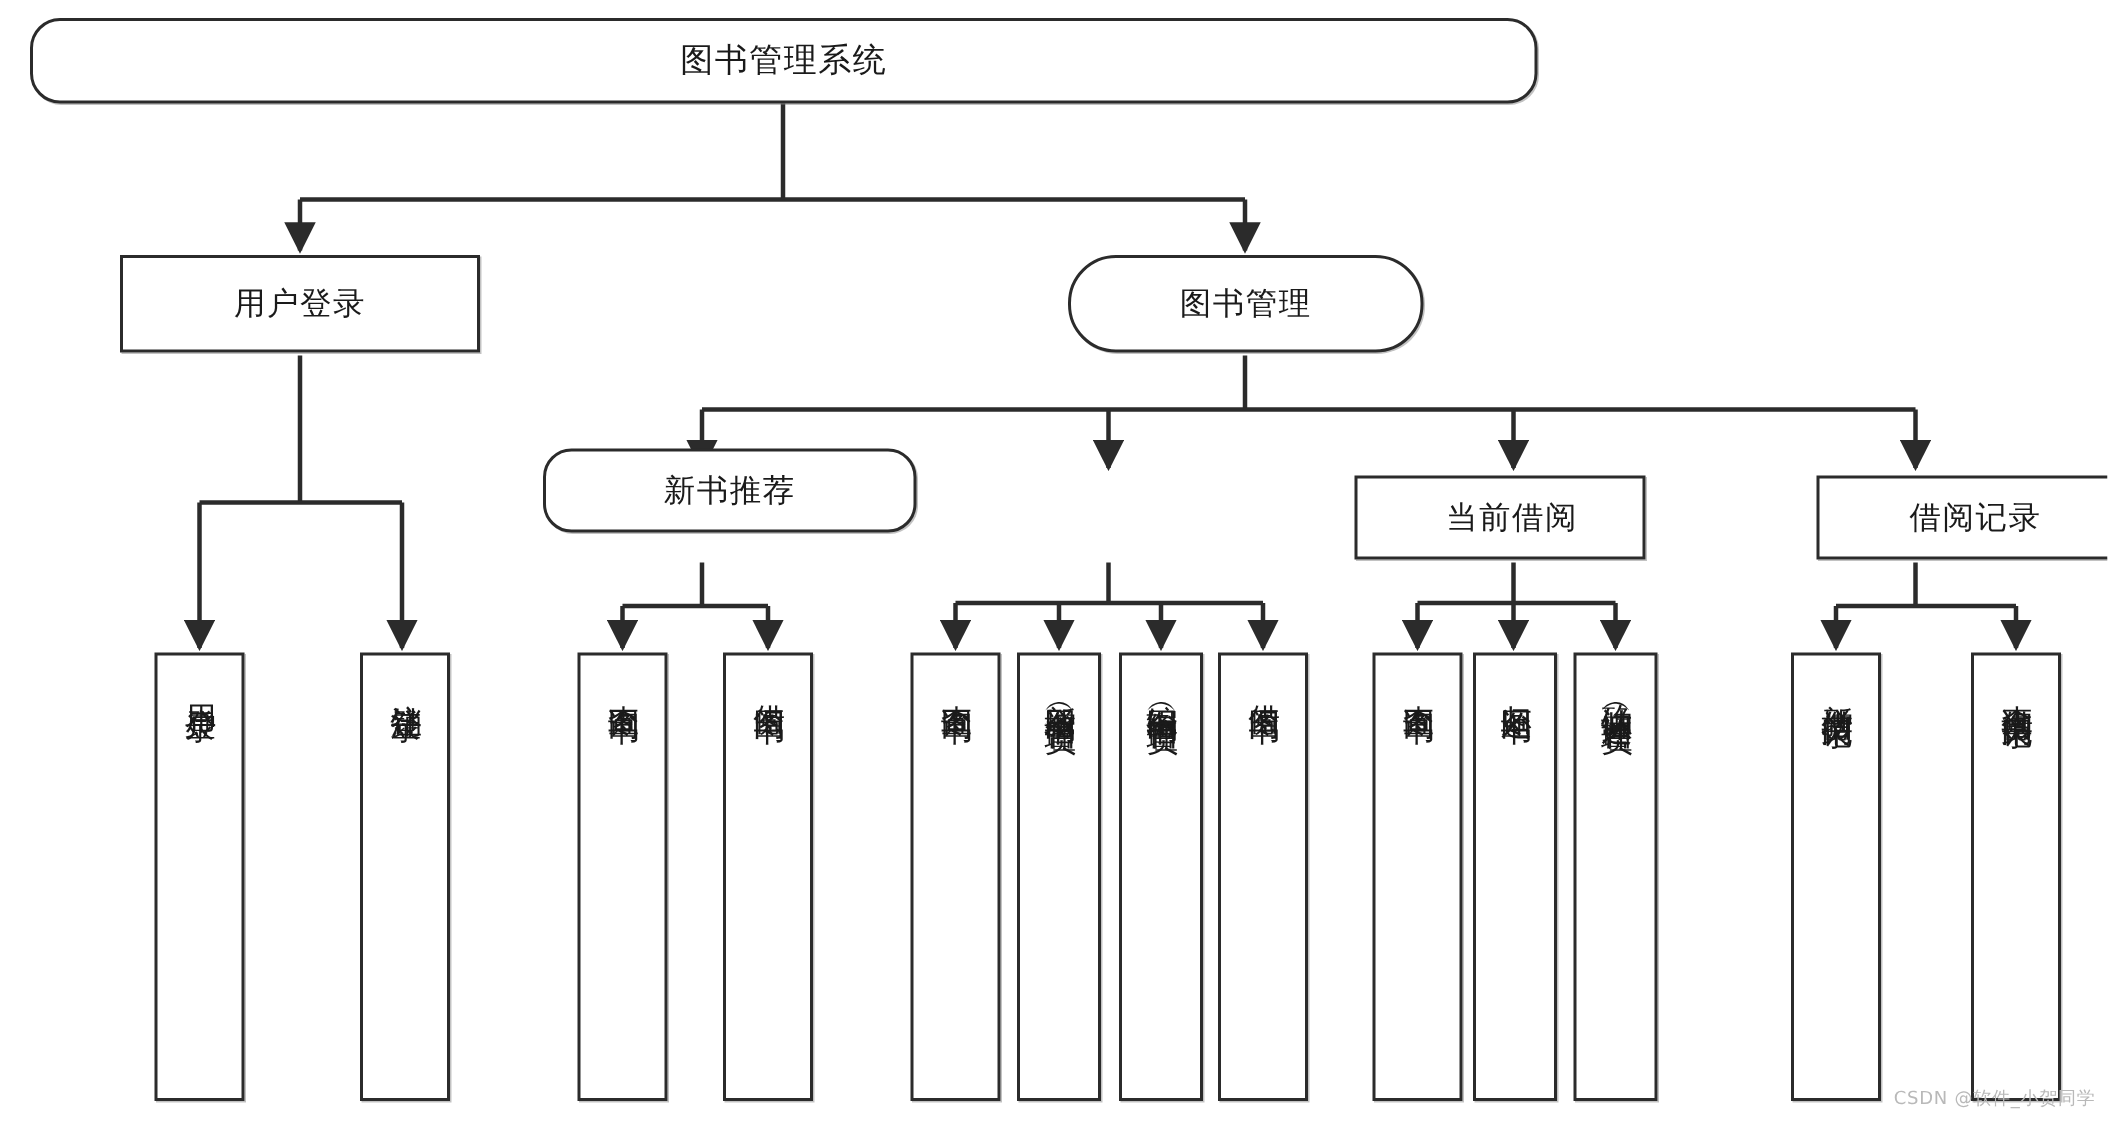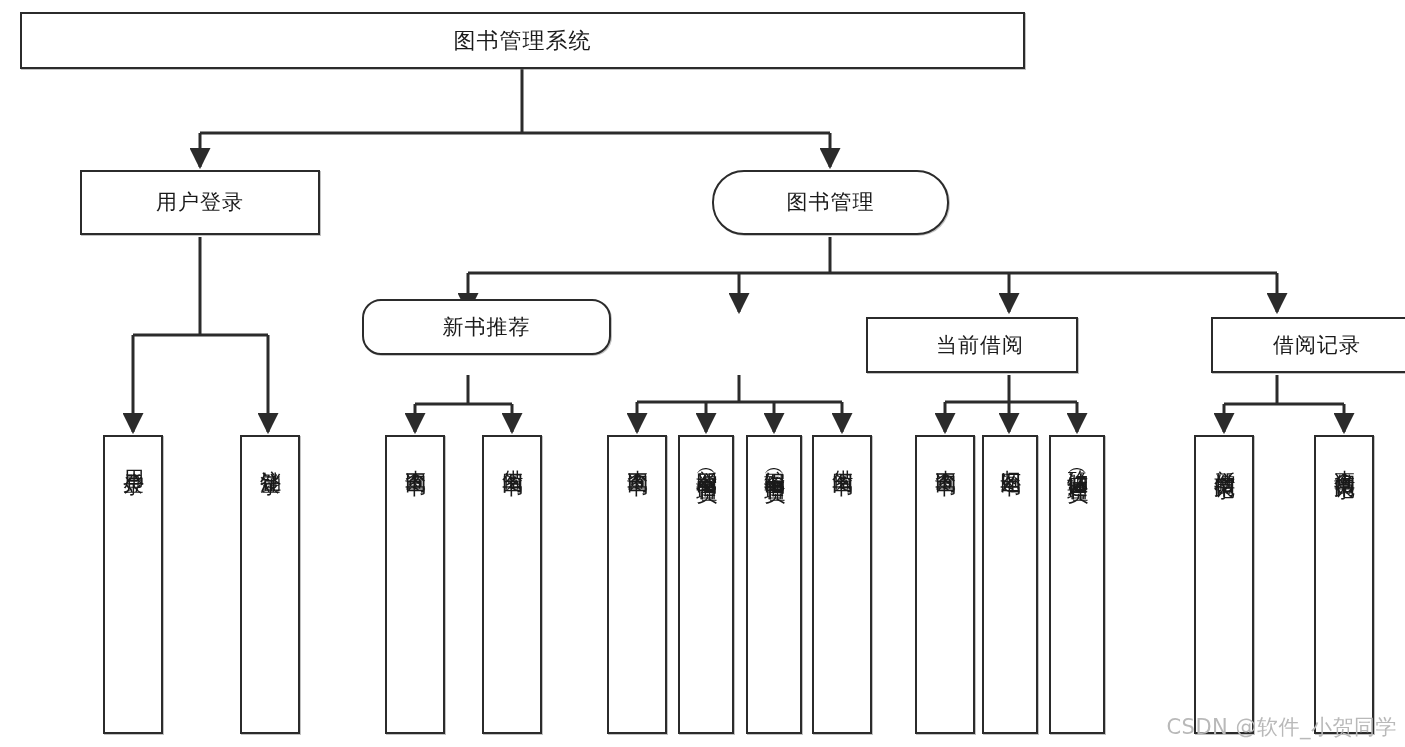--- a/index.html
+++ b/index.html
@@ -59,21 +59,21 @@
     writing-mode: vertical-rl;
     text-orientation: upright;
     font-size: 21px;
     line-height: 1.32;
     letter-spacing: 2px;
   }
   #watermark {
     position: absolute;
     right: 8px;
     bottom: 6px;
-    font-size: 21px;
+    font-size: 12px;
     color: #b9b9b9;
     letter-spacing: 0.5px;
     white-space: nowrap;
     pointer-events: none;
   }
 </style>
 </head>
 <body>
 
 <div id="diagram-root">
@@ -121,35 +121,35 @@
       <path d="M 1009 402 L 1009 432" marker-end="url(#arrow)"></path>
       <path d="M 1077 402 L 1077 432" marker-end="url(#arrow)"></path>
 
       <path d="M 1277 375 L 1277 404"></path>
       <path d="M 1224 404 L 1344 404"></path>
       <path d="M 1224 404 L 1224 432" marker-end="url(#arrow)"></path>
       <path d="M 1344 404 L 1344 432" marker-end="url(#arrow)"></path>
     </g>
   </svg>
 
-  <div class="node root horizontal" style="left:20px; top:12px; width:1005px; height:57px;">
+  <div class="node root horizontal" style="left:20px; top:12px; width:1005px; height:57px;border-radius:20px;">
     <span class="node-label">图书管理系统</span>
   </div>
 
   <div class="node horizontal" style="left:80px; top:170px; width:240px; height:65px;">
     <span class="node-label">用户登录</span>
   </div>
   <div class="node horizontal" style="left:712px; top:170px; width:237px; height:65px;border-radius:32px;">
     <span class="node-label">图书管理</span>
   </div>
 
   <div class="node horizontal" style="left:362px; top:299px; width:249px; height:56px;border-radius:19px;">
     <span class="node-label">新书推荐</span>
   </div>
-  <div class="node horizontal" style="left:866px; top:317px; width:212px; height:56px;padding-left:16px;">
+  <div class="node horizontal" style="left:903px; top:317px; width:194px; height:56px;padding-left:16px;">
     <span class="node-label">当前借阅</span>
   </div>
   <div class="node horizontal" style="left:1171px; top:317px; width:212px; height:56px;margin-left:40px;">
     <span class="node-label">借阅记录</span>
   </div>
 
   <div class="node vertical" style="left:103px; top:435px; width:60px; height:299px;">
     <span class="node-label">用户登录</span>
   </div>
   <div class="node vertical" style="left:240px; top:435px; width:60px; height:299px;">

